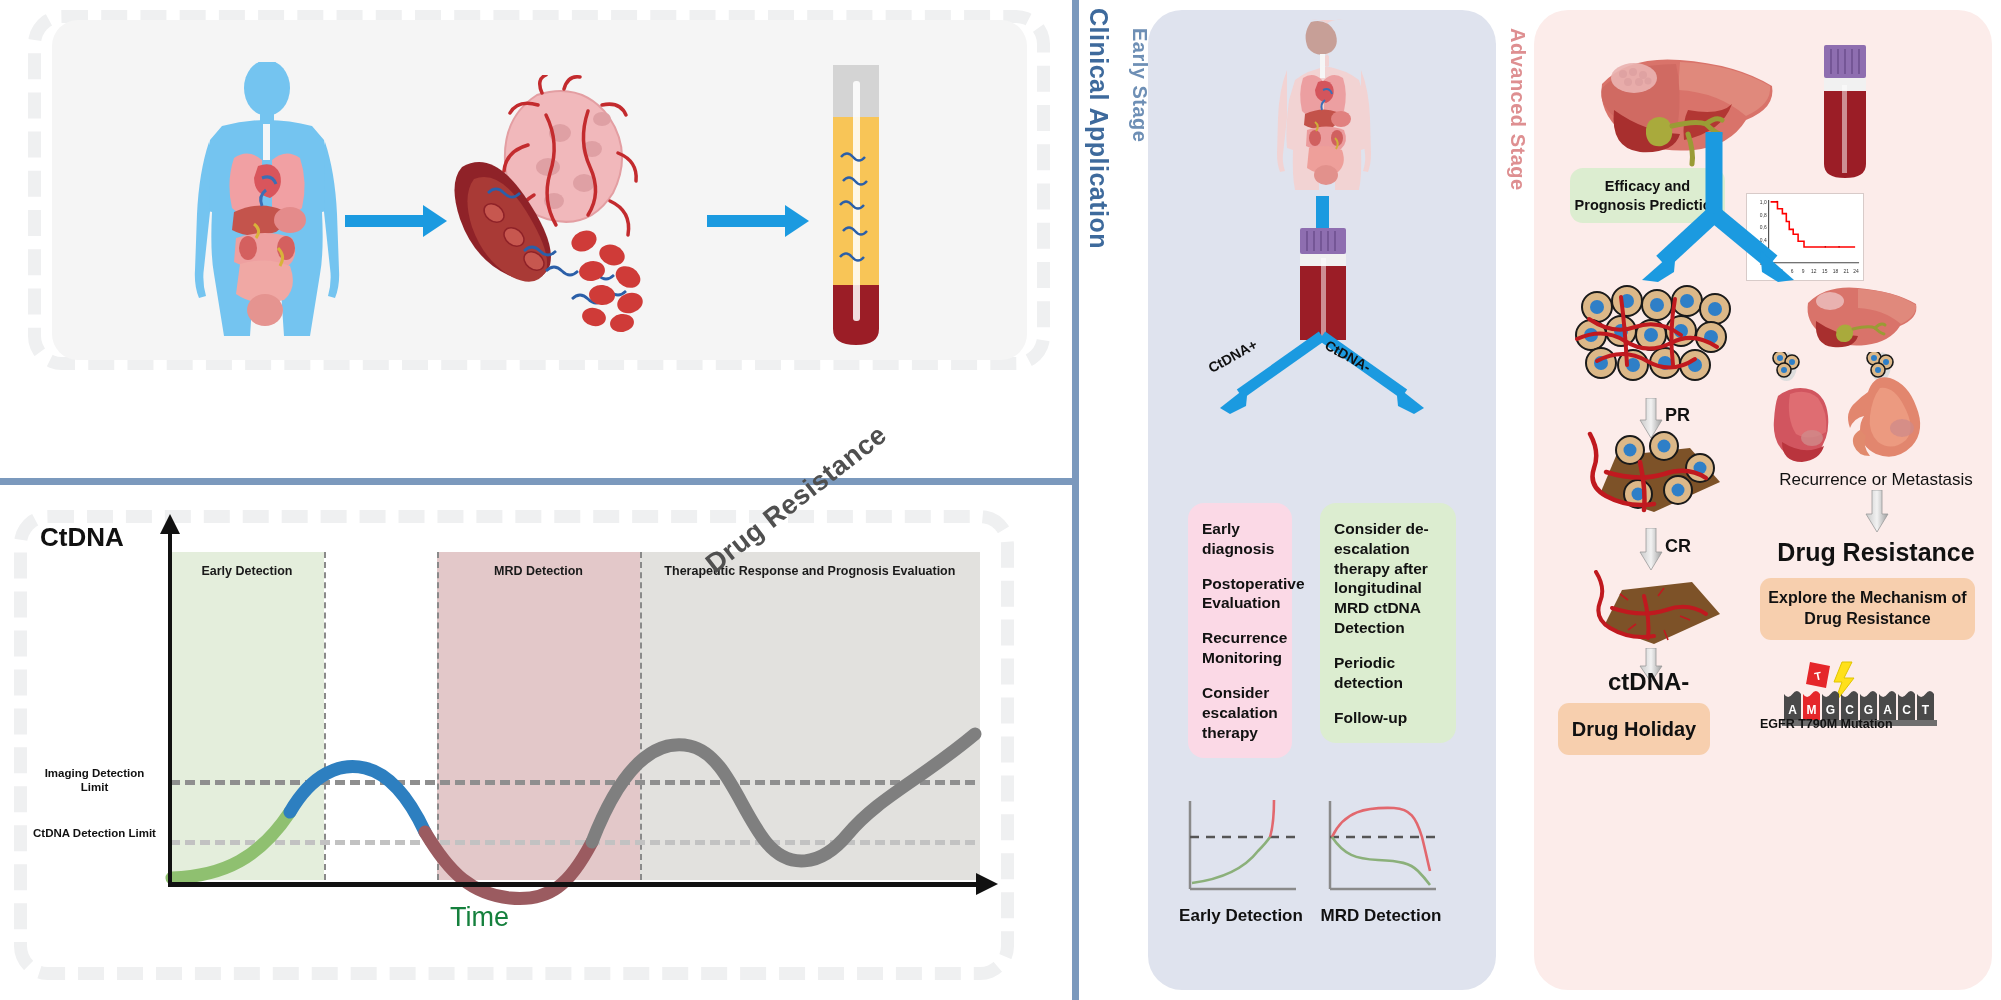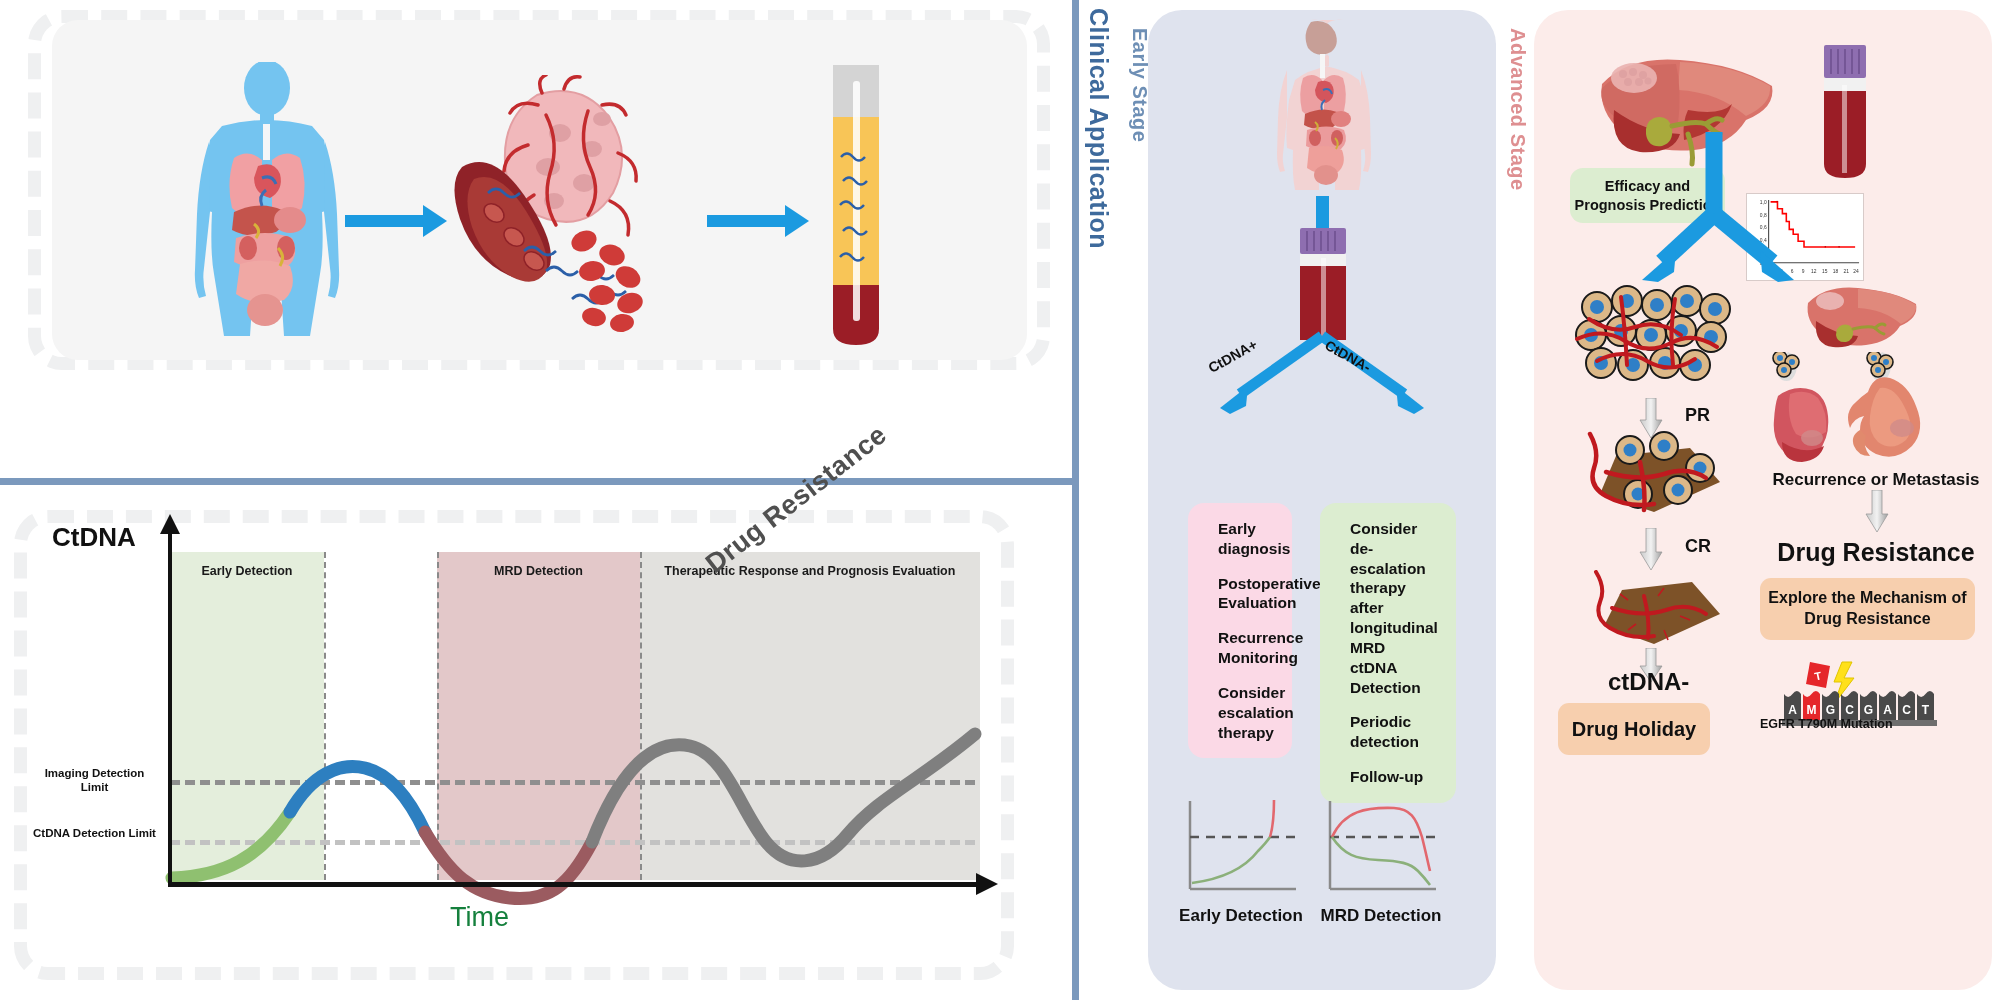--- a/index.html
+++ b/index.html
@@ -96,21 +96,21 @@
   }
   .x-axis {
     position: absolute; left: 148px; top: 370px; width: 812px; height: 5px; background: #111;
   }
   .x-arrow {
     position: absolute; left: 956px; top: 361px; width: 0; height: 0;
     border-top: 11px solid transparent; border-bottom: 11px solid transparent;
     border-left: 22px solid #111;
   }
   .axis-title-y {
-    position: absolute; left: 32px; top: 10px;
+    position: absolute; left: 20px; top: 10px;
     font-size: 26px; font-weight: bold; color: #111;
   }
   .axis-title-x {
     position: absolute; left: 430px; top: 390px;
     font-size: 27px; font-weight: normal; color: #15803d;
   }
   .limit-line {
     position: absolute; left: 150px; width: 805px; height: 0;
     border-top: 5px dashed #8f8f8f;
   }
@@ -152,21 +152,21 @@
 
   .fork-svg { position: absolute; left: 1148px; top: 330px; width: 348px; height: 90px; }
   .fork-label {
     position: absolute; font-size: 14px; font-weight: bold; color: #111;
     white-space: nowrap;
   }
   .fl-pos { left: 1206px; top: 348px; transform: rotate(-29deg); }
   .fl-neg { left: 1323px; top: 348px; transform: rotate(29deg); }
 
   .info-box {
-    position: absolute; border-radius: 16px; padding: 16px 30px;
+    position: absolute; border-radius: 16px; padding: 16px 14px;
     font-size: 15.5px; font-weight: bold; color: #111; line-height: 1.28;
   }
   .box-pink { left: 1188px; top: 503px; width: 104px; background: #fbd9e6; }
   .box-green { left: 1320px; top: 503px; width: 136px; background: #dcedd0; }
   .info-box p { margin-bottom: 15px; }
   .info-box p:last-child { margin-bottom: 0; }
 
   .mini-chart-card {
     position: absolute; top: 797px; width: 118px; height: 104px;
   }
@@ -195,41 +195,41 @@
   }
   .km-chart {
     position: absolute; left: 1746px; top: 193px; width: 118px; height: 88px;
     background: #ffffff; border: 1px solid #d8cbc9;
   }
   .y-fork-svg { position: absolute; left: 1534px; top: 130px; width: 458px; height: 160px; }
 
   .cells-cluster { position: absolute; left: 1575px; top: 285px; width: 165px; height: 110px; }
   .grey-arrow { position: absolute; width: 26px; }
   .ga-label {
-    position: absolute; font-size: 18px; font-weight: bold; color: #111; margin-left: 20px;
+    position: absolute; font-size: 18px; font-weight: bold; color: #111;
   }
   .tumor-slab1 { position: absolute; left: 1580px; top: 428px; width: 150px; height: 95px; }
   .tumor-slab2 { position: absolute; left: 1588px; top: 570px; width: 140px; height: 80px; }
 
   .ctdna-neg {
     position: absolute; left: 1608px; top: 668px;
     font-size: 24px; font-weight: bold; color: #111;
   }
   .drug-holiday {
     position: absolute; left: 1558px; top: 703px; width: 152px; height: 52px;
     background: #f7cfae; border-radius: 11px;
     display: flex; align-items: center; justify-content: center;
     font-size: 20px; font-weight: bold; color: #111;
   }
 
   .liver-right { position: absolute; left: 1800px; top: 283px; width: 120px; height: 66px; }
   .organs-pair { position: absolute; left: 1768px; top: 352px; width: 185px; height: 110px; }
   .recur-label {
     position: absolute; left: 1766px; top: 470px; width: 220px; text-align: center;
-    font-size: 17px; font-weight: bold; color: #111;
+    font-size: 17px; font-weight: normal; color: #111;
   }
   .drug-resist-title {
     position: absolute; left: 1766px; top: 538px; width: 220px; text-align: center;
     font-size: 25px; font-weight: bold; color: #111;
   }
   .explore-box {
     position: absolute; left: 1760px; top: 578px; width: 215px; height: 62px;
     background: #f7cfae; border-radius: 11px;
     display: flex; align-items: center; justify-content: center;
     text-align: center; font-size: 16px; font-weight: bold; color: #111; line-height: 1.3;

